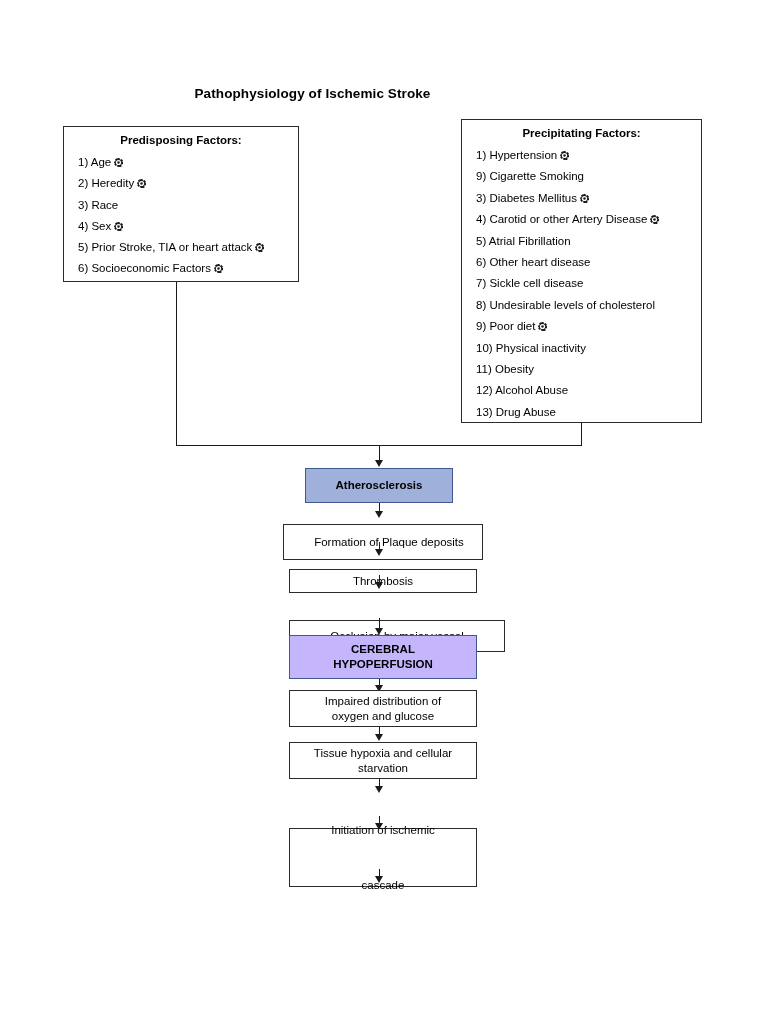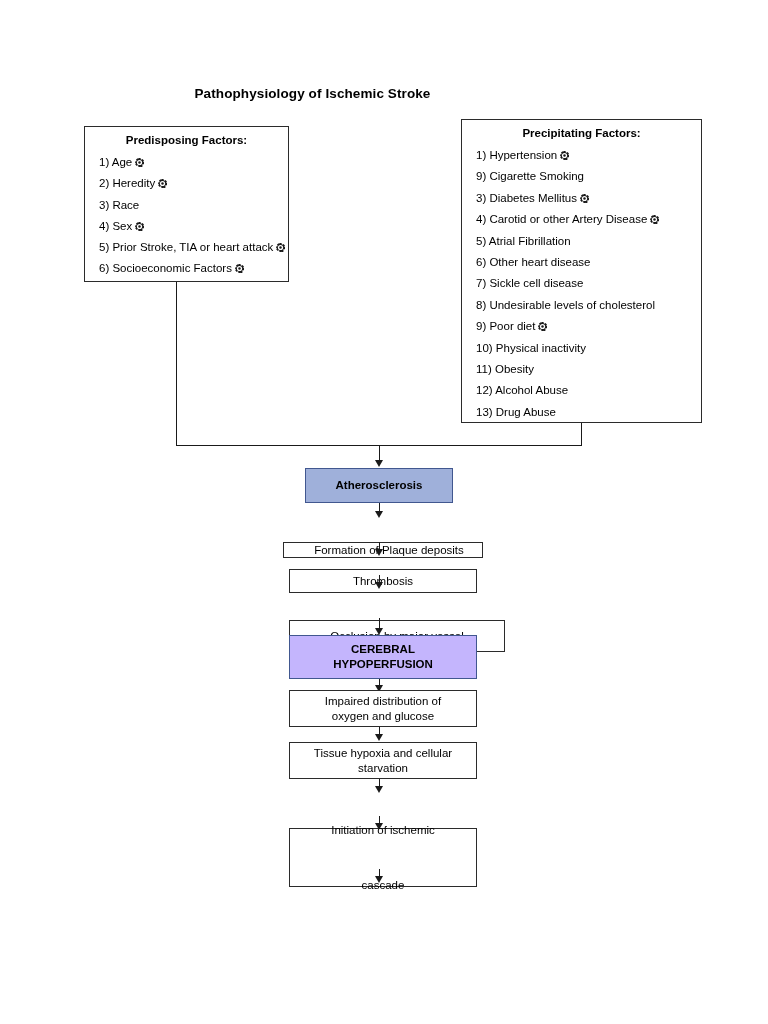--- a/index.html
+++ b/index.html
@@ -52,23 +52,22 @@
     padding: 0 0 0 14px;
   }
   .factor-list li {
     font-size: 11.5px;
     line-height: 21.3px;
     white-space: nowrap;
   }
   #predisposing-box {
     left: 63px;
     top: 126px;
-    width: 205px;
+    width: 236px;
     height: 156px;
-    margin-left: 21px;
   }
   #precipitating-box {
     left: 461px;
     top: 119px;
     width: 241px;
     height: 304px;
   }
   #precipitating-box .factor-list li {
     line-height: 21.4px;
   }
@@ -205,21 +204,21 @@
   <div class="hline" style="left:176px; top:445px; width:406px;"></div>
   <div class="vline" style="left:379px; top:445px; height:17px;"></div>
   <div class="arrow-head" style="left:375px; top:460px;"></div>
 
   <div class="flow-box accent" style="left:305px; top:468px; width:148px; height:35px; background:#9fb0da;">
     <span>Atherosclerosis</span>
   </div>
   <div class="vline" style="left:379px; top:503px; height:10px;"></div>
   <div class="arrow-head" style="left:375px; top:511px;"></div>
 
-  <div class="flow-box" style="left:283px; top:542px; width:200px; height:16px;padding-left:12px;">
+  <div class="flow-box" style="left:283px; top:524px; width:200px; height:36px;padding-left:12px;">
     <span>Formation of Plaque deposits</span>
   </div>
   <div class="vline" style="left:379px; top:542px; height:9px;"></div>
   <div class="arrow-head" style="left:375px; top:549px;"></div>
 
   <div class="flow-box" style="left:289px; top:569px; width:188px; height:24px;">
     <span>Thrombosis</span>
   </div>
   <div class="vline" style="left:379px; top:575px; height:9px;"></div>
   <div class="arrow-head" style="left:375px; top:582px;"></div>

